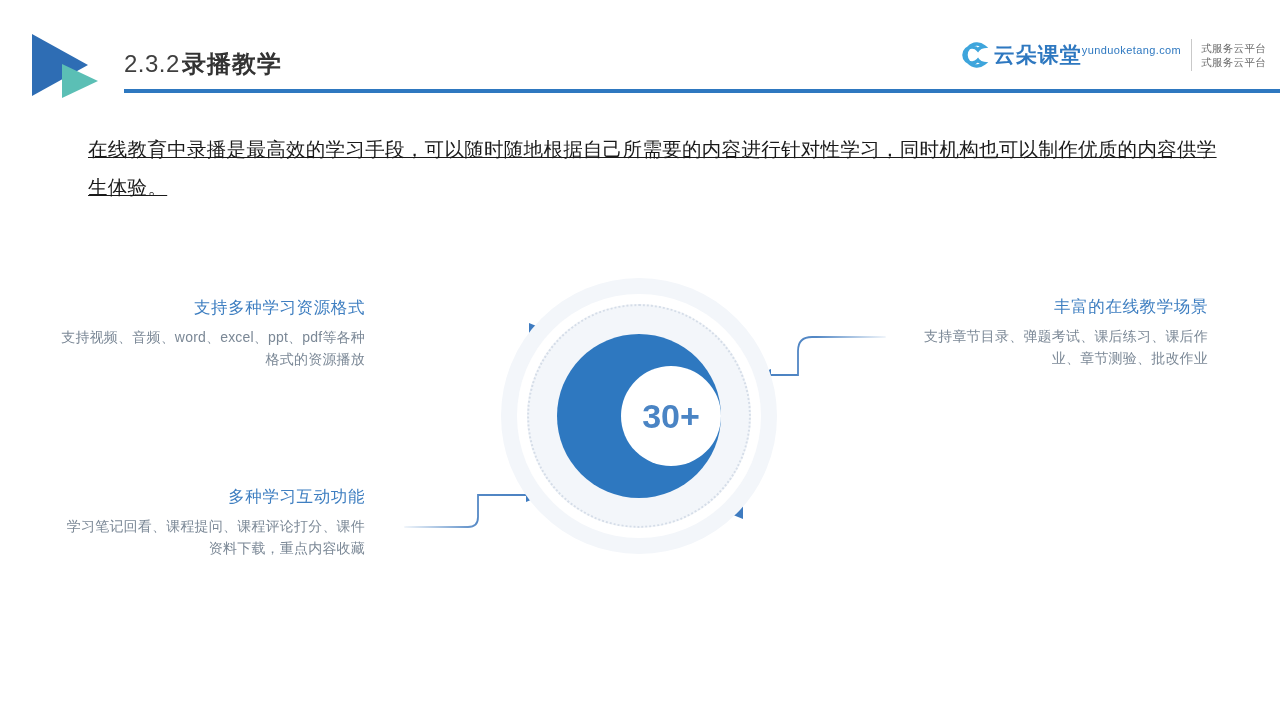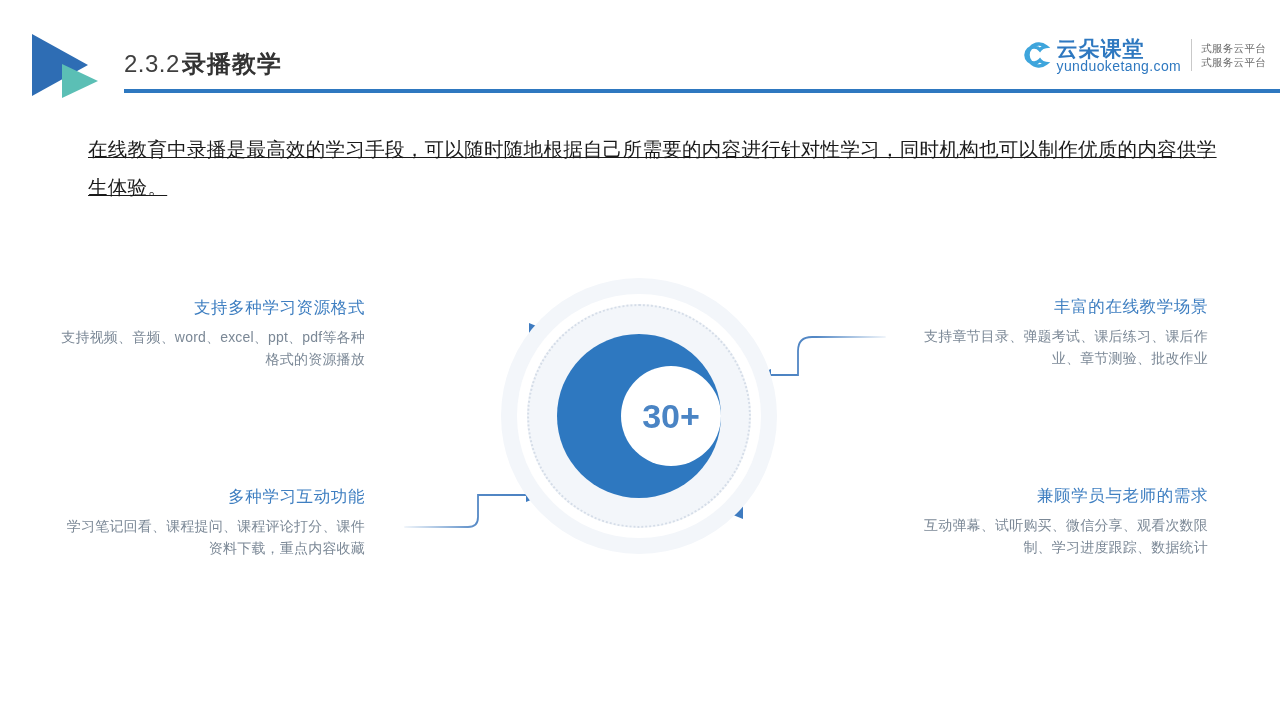--- a/index.html
+++ b/index.html
@@ -28,26 +28,26 @@
     letter-spacing:1px;
   }
   .title-rule {
     position:absolute; left:124px; top:89px; width:1156px; height:4px;
     background:#2E78C0;
   }
 
   
   .brand { position:absolute; right:14px; top:31px; display:flex; align-items:center; height:48px; }
   .brand-cloud { width:34px; height:34px; margin-right:2px; flex:0 0 auto; }
-  .brand-txt { display:flex; flex-direction:column; justify-content:center; margin-right:10px; }
+  .brand-txt { display:flex; flex-direction:row; justify-content:center; margin-right:10px; }
   .brand-cn {
     font-size:21px; font-weight:bold; color:#2E78C0; letter-spacing:1px; line-height:22px;
   }
   .brand-en {
-    font-size:14px; color:#2E78C0; letter-spacing:0.4px; line-height:11px; margin-top:1px;
+    font-size:11px; color:#2E78C0; letter-spacing:0.4px; line-height:11px; margin-top:1px;
   }
   .brand-sep { width:1px; height:32px; background:#c9c9c9; margin-right:9px; }
   .brand-tag {
     font-size:10.5px; color:#6b6b6b; line-height:14px; letter-spacing:0.3px;
   }
 
   
   .lead {
     position:absolute; left:88px; top:130px; width:1130px;
     font-size:19.5px; line-height:38px; color:#1a1a1a; letter-spacing:0.3px;text-decoration:underline;
@@ -205,18 +205,14 @@
   <div class="feature f-left feat-bl">
     <div class="f-title">多种学习互动功能</div>
     <div class="f-body">学习笔记回看、课程提问、课程评论打分、课件资料下载，重点内容收藏</div>
   </div>
 
   <div class="feature f-right feat-tr">
     <div class="f-title">丰富的在线教学场景</div>
     <div class="f-body">支持章节目录、弹题考试、课后练习、课后作业、章节测验、批改作业</div>
   </div>
 
-  <div class="feature f-right feat-br">
-    <div class="f-title">兼顾学员与老师的需求</div>
-    <div class="f-body">互动弹幕、试听购买、微信分享、观看次数限制、学习进度跟踪、数据统计</div>
-  </div>
 
 </div>
 
 </body></html>

